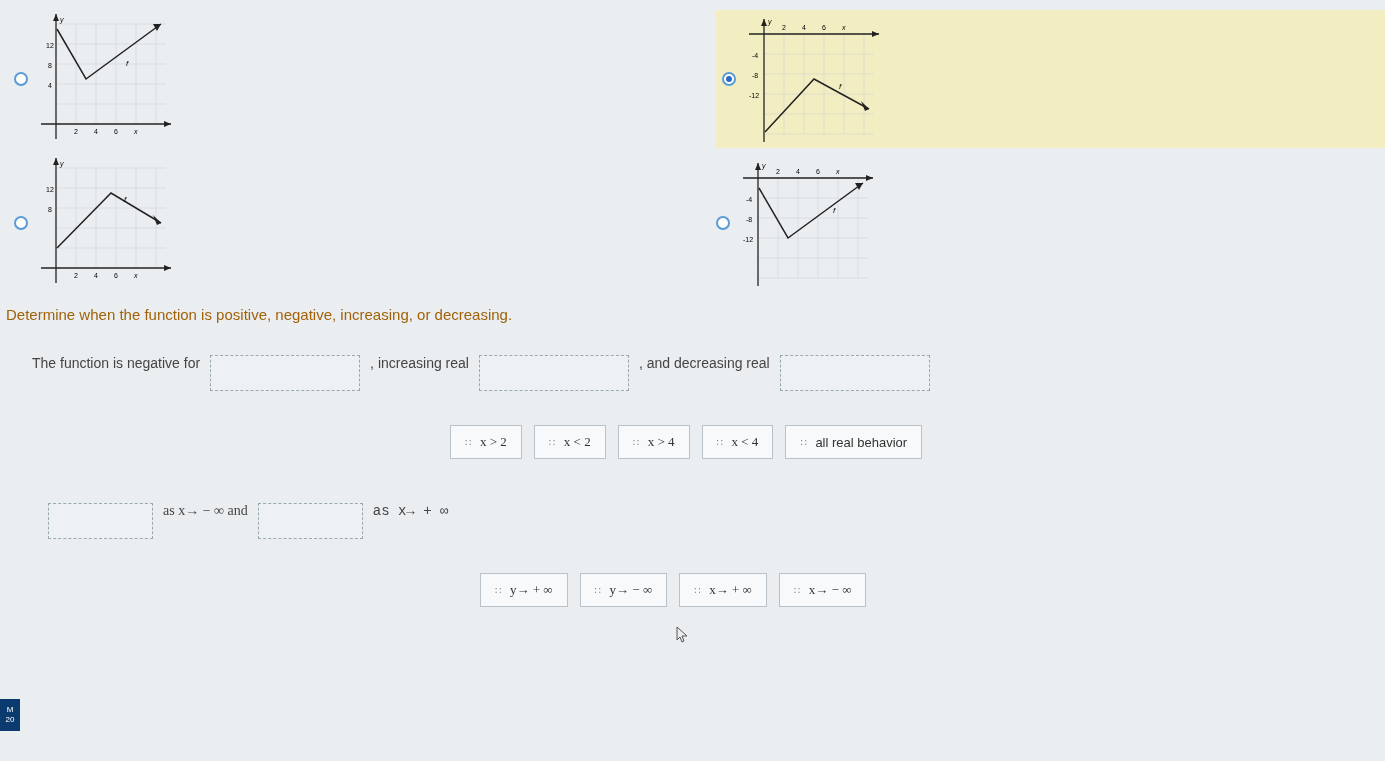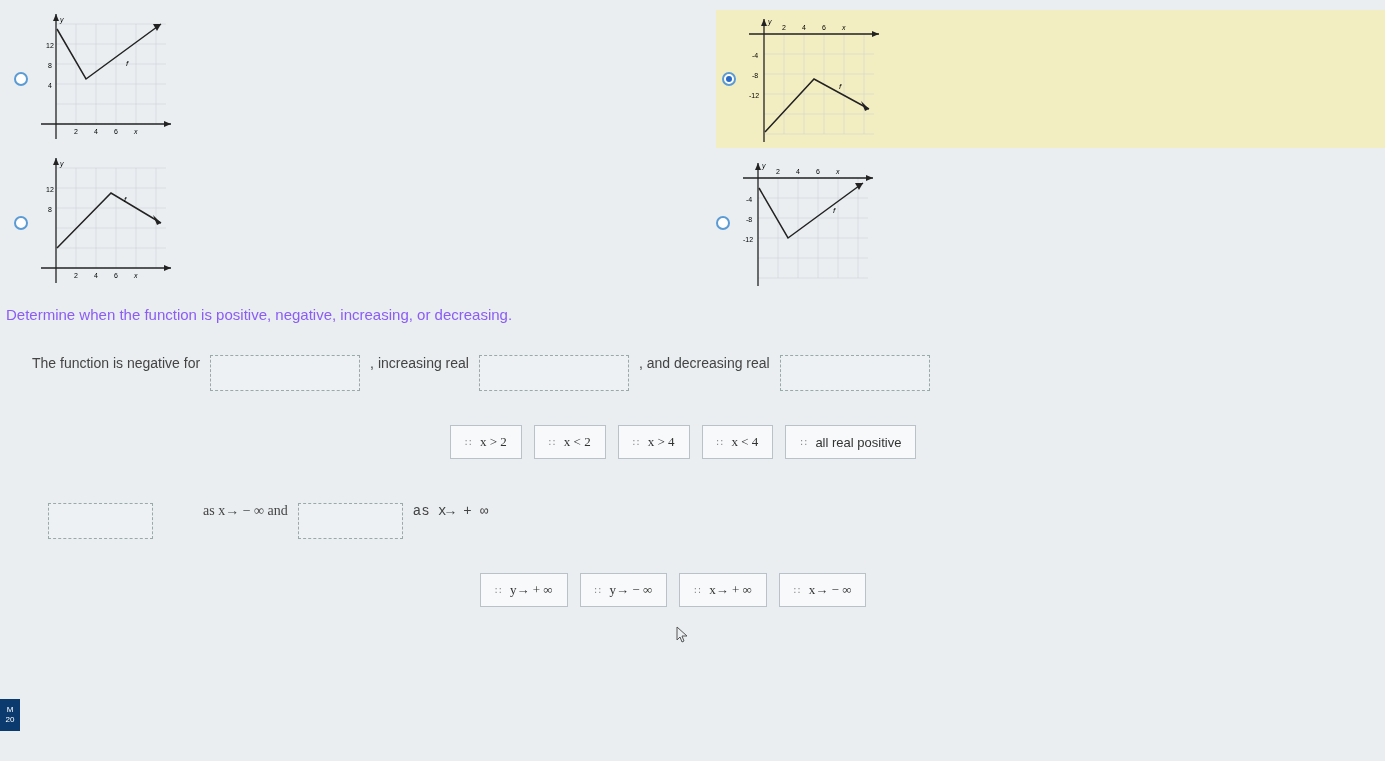--- a/index.html
+++ b/index.html
@@ -18,21 +18,21 @@
   .chart-cell { display: flex; align-items: center; gap: 8px; }
   .radio {
     width: 14px; height: 14px; border: 2px solid #5b9bd5; border-radius: 50%;
     display: inline-flex; align-items: center; justify-content: center;
     background: #fff; flex-shrink: 0; cursor: pointer;
   }
   .radio.selected::after { content: ""; width: 6px; height: 6px; background: #2a6ac7; border-radius: 50%; display: block; }
   .highlight { background: #f3eec1; padding: 4px 6px; }
   .mini-chart { width: 140px; height: 130px; position: relative; }
   .mini-chart svg { width: 100%; height: 100%; }
-  .q-text { margin: 18px 0 32px 6px; font-size: 15px; color: #8b5cf6; }
+  .q-text { margin: 18px 0 32px 6px; font-size: 15px; color: #a16207; }
   .sentence { display: flex; align-items: flex-start; flex-wrap: wrap; gap: 10px; margin: 0 0 34px 32px; font-size: 14px; color: #444; }
   .dropzone {
     min-width: 150px; height: 36px; border: 1px dashed #9aa; background: rgba(255,255,255,0.2);
   }
   .dropzone.sm { min-width: 105px; }
   .tiles { display: flex; gap: 12px; margin-left: 450px; margin-bottom: 44px; }
   .tiles.row2 { margin-left: 480px; margin-bottom: 10px; }
   .tile {
     border: 1px solid #b9c2c8; background: #f7f9fa; padding: 8px 14px;
     display: flex; align-items: center; gap: 7px; cursor: grab;
@@ -219,28 +219,28 @@
     <div class="tile">
         <span class="grip">∷</span>
         <span>x &gt; 4</span>
       </div>
     <div class="tile">
         <span class="grip">∷</span>
         <span>x &lt; 4</span>
       </div>
     <div class="tile" style="font-family:Arial;">
         <span class="grip">∷</span>
-        <span>all real positive</span>
+        <span>all real behavior</span>
       </div>
   </div>
 
 
   <div class="sentence" style="margin-left:48px;">
     <span class="dropzone sm"></span>
-    <span style="font-family:'Times New Roman',serif;margin-left:40px;">as x→ − ∞ and</span>
+    <span style="font-family:'Times New Roman',serif;">as x→ − ∞ and</span>
     <span class="dropzone sm"></span>
     <span style="font-family:Liberation Mono, monospace;">as x→ + ∞</span>
   </div>
 
   <div class="tiles row2">
     <div class="tile">
         <span class="grip">∷</span>
         <span>y→ + ∞</span>
       </div>
     <div class="tile">

